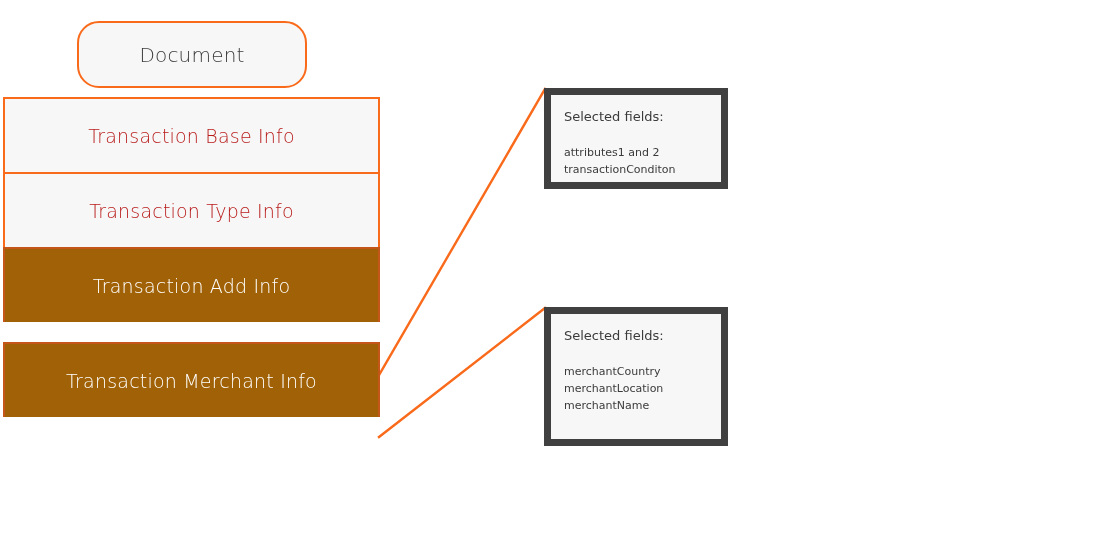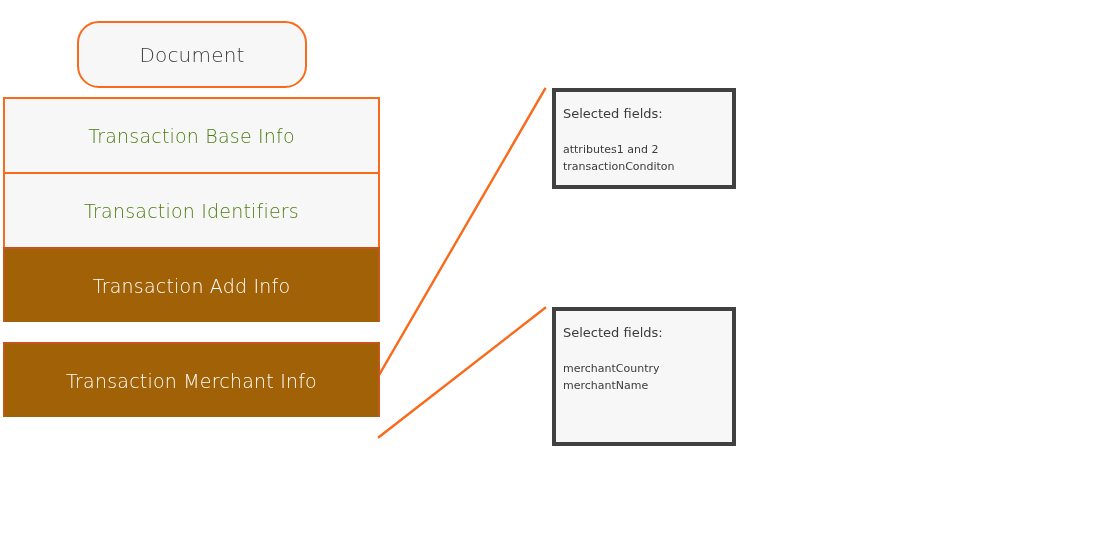--- a/index.html
+++ b/index.html
@@ -83,36 +83,35 @@
     border-top-width: 2px;
     border-bottom-width: 0;
   }
   .section-row.highlighted + .section-row.highlighted {
     border-top-width: 2px;
     margin-top: 20px;
   }
   .section-row .row-label {
     font-size: 19px;
     font-weight: 300;
-    color: #4d7c0f;
+    color: #b91c1c;
     letter-spacing: 0.2px;
     font-family: "DejaVu Sans", "Liberation Sans", sans-serif;
   }
   .section-row.highlighted .row-label {
     color: #ffffff;
   }
 
   
   .callout {
     position: absolute;
     box-sizing: border-box;
     background: #f7f7f7;
-    border: 4px solid #404040;
-    padding: 13px 0 10px 7px;
-    margin-left: 8px;
+    border: 7px solid #404040;
+    padding: 13px 0 10px 13px;
   }
   #callout-add-info {
     left: 544px;
     top: 72px;
     width: 184px;
     height: 101px;
   }
   #callout-merchant-info {
     left: 544px;
     top: 291px;
@@ -150,21 +149,21 @@
 
   <div id="document-node">
     <span class="node-label">Document</span>
   </div>
 
   <div id="section-stack">
     <div class="section-row">
       <span class="row-label">Transaction Base Info</span>
     </div>
     <div class="section-row">
-      <span class="row-label">Transaction Identifiers</span>
+      <span class="row-label">Transaction Type Info</span>
     </div>
     <div class="section-row highlighted">
       <span class="row-label">Transaction Add Info</span>
     </div>
     <div class="section-row highlighted">
       <span class="row-label">Transaction Merchant Info</span>
     </div>
   </div>
 
   <div class="callout" id="callout-add-info">
@@ -172,17 +171,18 @@
     <div class="callout-fields">
       <div class="callout-field">attributes1 and 2</div>
       <div class="callout-field">transactionConditon</div>
     </div>
   </div>
 
   <div class="callout" id="callout-merchant-info">
     <div class="callout-heading">Selected fields:</div>
     <div class="callout-fields">
       <div class="callout-field">merchantCountry</div>
+      <div class="callout-field">merchantLocation</div>
       <div class="callout-field">merchantName</div>
     </div>
   </div>
 
 </div>
 
 </body></html>

